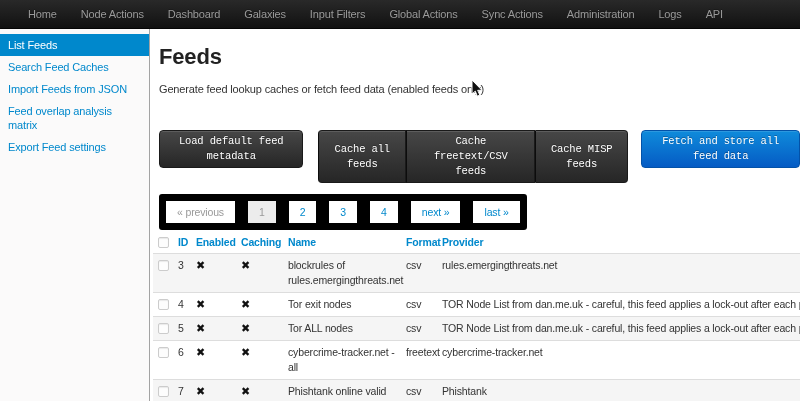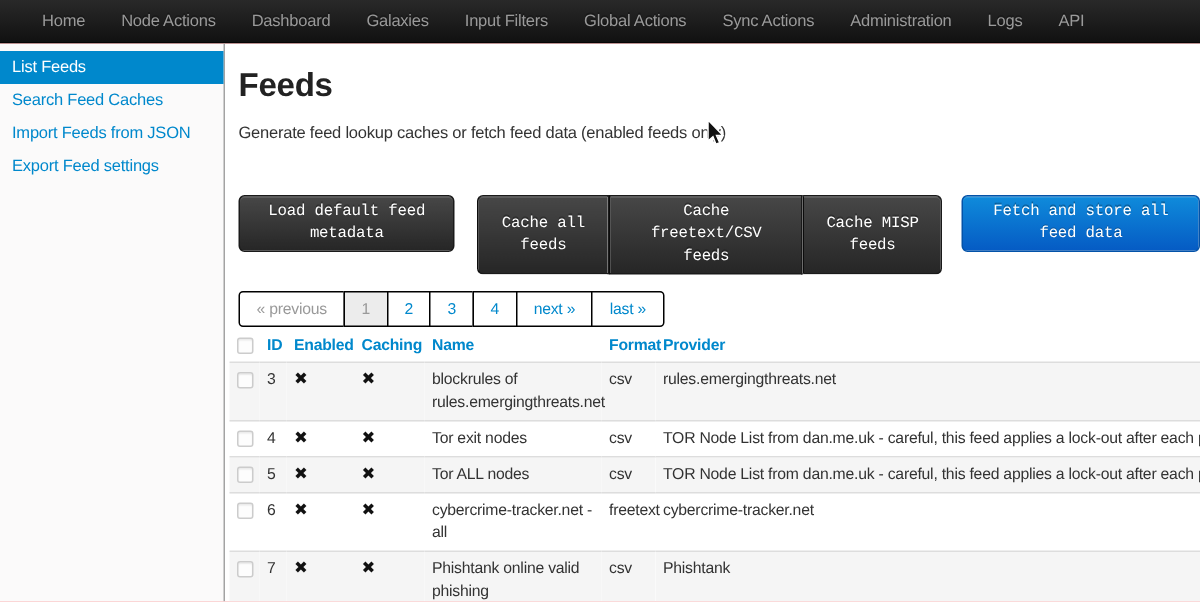--- a/index.html
+++ b/index.html
@@ -1,18 +1,18 @@
 <!DOCTYPE html>
 <html><head>
 <meta charset="utf-8">
 <style>
   * { margin:0; padding:0; box-sizing:border-box; }
   html,body { background:#fff; }
   body { font-family:"Liberation Sans","DejaVu Sans",sans-serif; letter-spacing:-0.15px; }
-  .screen { position:relative; width:800px; height:401px; overflow:hidden; background:#ef4444; }
+  .screen { position:relative; width:800px; height:401px; overflow:hidden; background:#e5e5e5; }
 
   
   .navbar { height:29px; background:linear-gradient(#292929,#111); border-bottom:1px solid #050505; }
   .navbar ul { list-style:none; display:flex; align-items:center; height:100%; padding-left:16px; }
   .navbar a { display:block; padding:8px 12px; color:#9a9a9a; font-size:11px; text-decoration:none; text-shadow:0 -1px 0 rgba(0,0,0,.25); cursor:pointer; }
 
   
   .content { display:flex; height:372px; }
   .sidebar { width:150px; min-width:150px; background:#fbfafa; border-right:1px solid #a3a3a3; padding-top:5px; }
   .sidebar ul { list-style:none; }
@@ -31,21 +31,21 @@
   .btn-primary { background:linear-gradient(#0f8bdb,#055bc4); border-color:#0352a8; }
   .gap1 { width:19px; } .gap2 { width:17px; }
   .btn-group { display:inline-flex; }
   .btn-group .btn { border-radius:0; border-left-color:#0c0c0c; }
   .btn-group .btn:first-child { border-radius:4px 0 0 4px; }
   .btn-group .btn:last-child { border-radius:0 4px 4px 0; }
   .btn-group .btn.active { background:#0b84d1; border-color:#0667a5; }
 
   
   .pagination { margin:11px 0 0 6px; list-style:none; display:inline-flex; }
-  .pagination a { display:block; padding:4px 11px; font-size:10.5px; line-height:14px; border:1px solid #000000;
+  .pagination a { display:block; padding:4px 11px; font-size:10.5px; line-height:14px; border:7px solid #000000;
                   margin-left:-1px; color:#0088cc; background:#fff; text-decoration:none; cursor:pointer; }
   .pagination li:first-child a { border-radius:3px 0 0 3px; margin-left:0; }
   .pagination li:last-child a { border-radius:0 3px 3px 0; }
   .pagination li.disabled a { color:#999; cursor:default; }
   .pagination li.active a { color:#999; background:#ececec; cursor:default; }
 
   
   .tabs { margin:19px 0 0 15px; }
 
   
@@ -107,20 +107,23 @@
     <aside class="sidebar">
       <ul id="sidebar-items">
           <li class="active">
             <a>List Feeds</a>
           </li>
           <li class="">
             <a>Search Feed Caches</a>
           </li>
           <li class="">
             <a>Import Feeds from JSON</a>
+          </li>
+          <li class="">
+            <a>Feed overlap analysis matrix</a>
           </li>
           <li class="">
             <a>Export Feed settings</a>
           </li>
         </ul>
     </aside>
 
     <main class="main">
       <h1>Feeds</h1>
       <p class="desc">Generate feed lookup caches or fetch feed data (enabled feeds only)</p>

